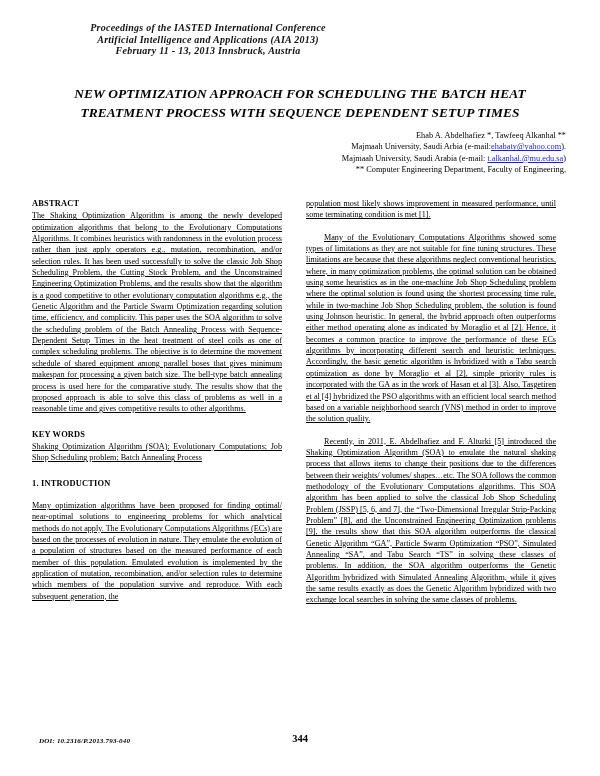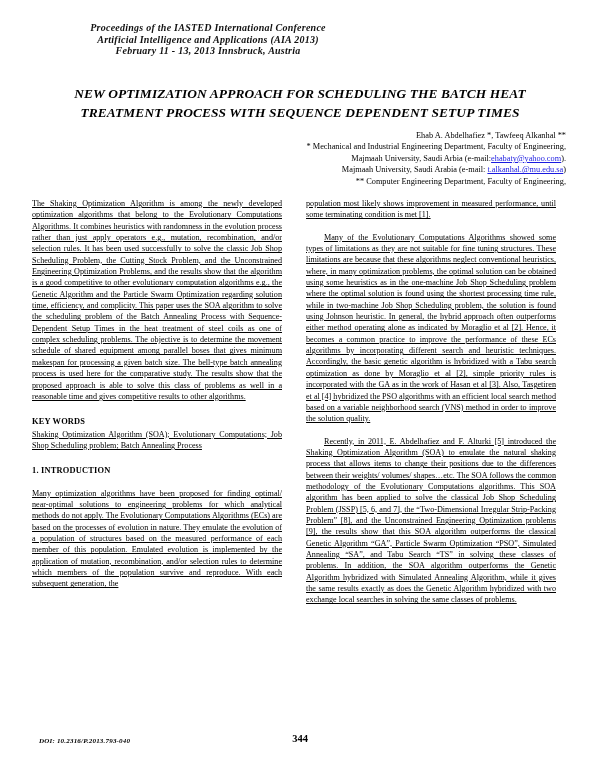--- a/index.html
+++ b/index.html
@@ -130,27 +130,27 @@
   <div class="conf-header">
     <div>Proceedings of the IASTED International Conference</div>
     <div>Artificial Intelligence and Applications (AIA 2013)</div>
     <div>February 11 - 13, 2013 Innsbruck, Austria</div>
   </div>
 
   <div class="title">NEW OPTIMIZATION APPROACH FOR SCHEDULING THE BATCH HEAT TREATMENT PROCESS WITH SEQUENCE DEPENDENT SETUP TIMES</div>
 
   <div class="authors">
     <div class="line">Ehab A. Abdelhafiez *, Tawfeeq Alkanhal **</div>
-    <div class="line">* Mechanical and Industrial Engineering Department, Faculty of Engineering,</div>
     <div class="line"><span>Majmaah University, Saudi Arbia (e-mail:</span><span class="email">ehabaty@yahoo.com</span><span>).</span></div>
     <div class="line"><span>Majmaah University, Saudi Arabia (e-mail:</span>&nbsp;<span class="email">t.alkanhal.@mu.edu.sa</span><span>)</span></div>
     <div class="line">** Computer Engineering Department, Faculty of Engineering,</div>
   </div>
 
   <div class="col col-left">
+    <div class="sec-head">ABSTRACT</div>
     <p class="body">The Shaking Optimization Algorithm is among the newly developed optimization algorithms that belong to the Evolutionary Computations Algorithms. It combines heuristics with randomness in the evolution process rather than just apply operators e.g., mutation, recombination, and/or selection rules. It has been used successfully to solve the classic Job Shop Scheduling Problem, the Cutting Stock Problem, and the Unconstrained Engineering Optimization Problems, and the results show that the algorithm is a good competitive to other evolutionary computation algorithms e.g., the Genetic Algorithm and the Particle Swarm Optimization regarding solution time, efficiency, and complicity. This paper uses the SOA algorithm to solve the scheduling problem of the Batch Annealing Process with Sequence-Dependent Setup Times in the heat treatment of steel coils as one of complex scheduling problems. The objective is to determine the movement schedule of shared equipment among parallel boses that gives minimum makespan for processing a given batch size. The bell-type batch annealing process is used here for the comparative study. The results show that the proposed approach is able to solve this class of problems as well in a reasonable time and gives competitive results to other algorithms.</p>
     <div class="spacer-md"></div>
     <div class="sec-head">KEY WORDS</div>
     <p class="body">Shaking Optimization Algorithm (SOA); Evolutionary Computations; Job Shop Scheduling problem; Batch Annealing Process</p>
     <div class="spacer-md"></div>
     <div class="sec-head num">1.   INTRODUCTION</div>
     <div class="spacer-sm"></div>
     <p class="body">Many optimization algorithms have been proposed for finding optimal/ near-optimal solutions to engineering problems for which analytical methods do not apply. The Evolutionary Computations Algorithms (ECs) are based on the processes of evolution in nature. They emulate the evolution of a population of structures based on the measured performance of each member of this population. Emulated evolution is implemented by the application of mutation, recombination, and/or selection rules to determine which members of the population survive and reproduce. With each subsequent generation, the</p>
   </div>
 

